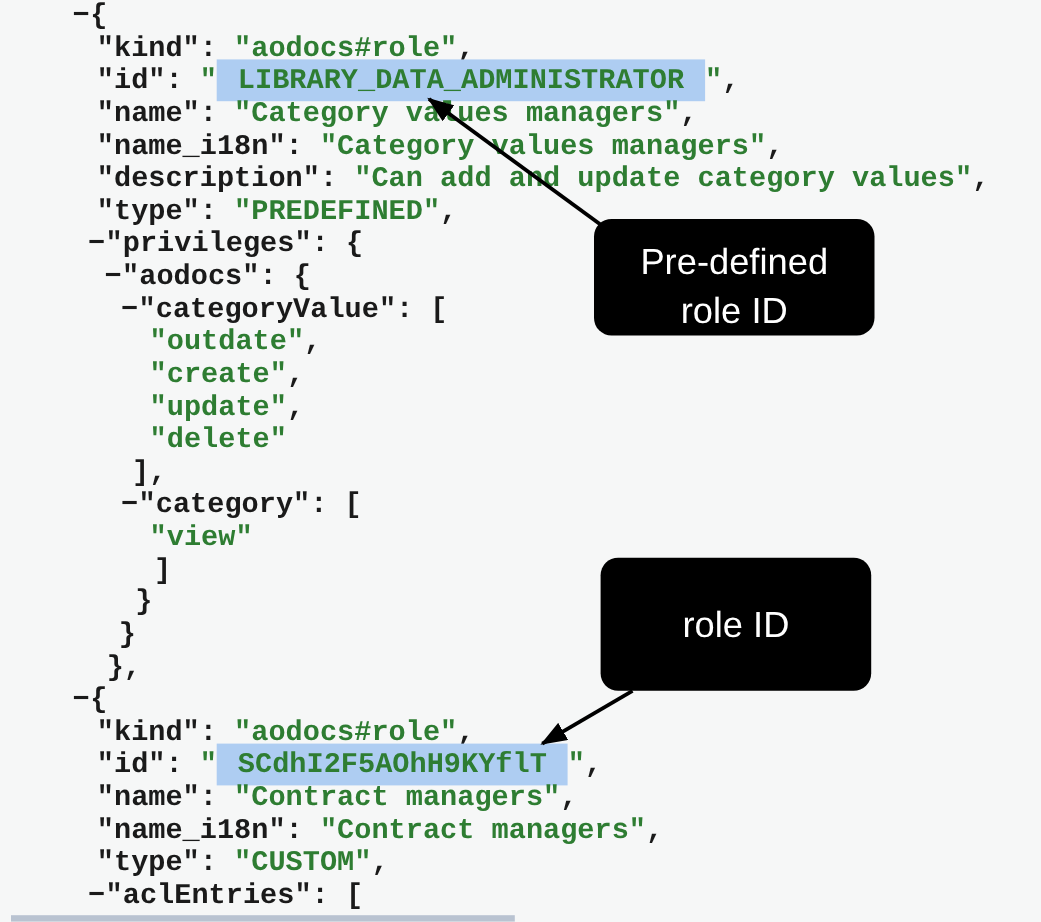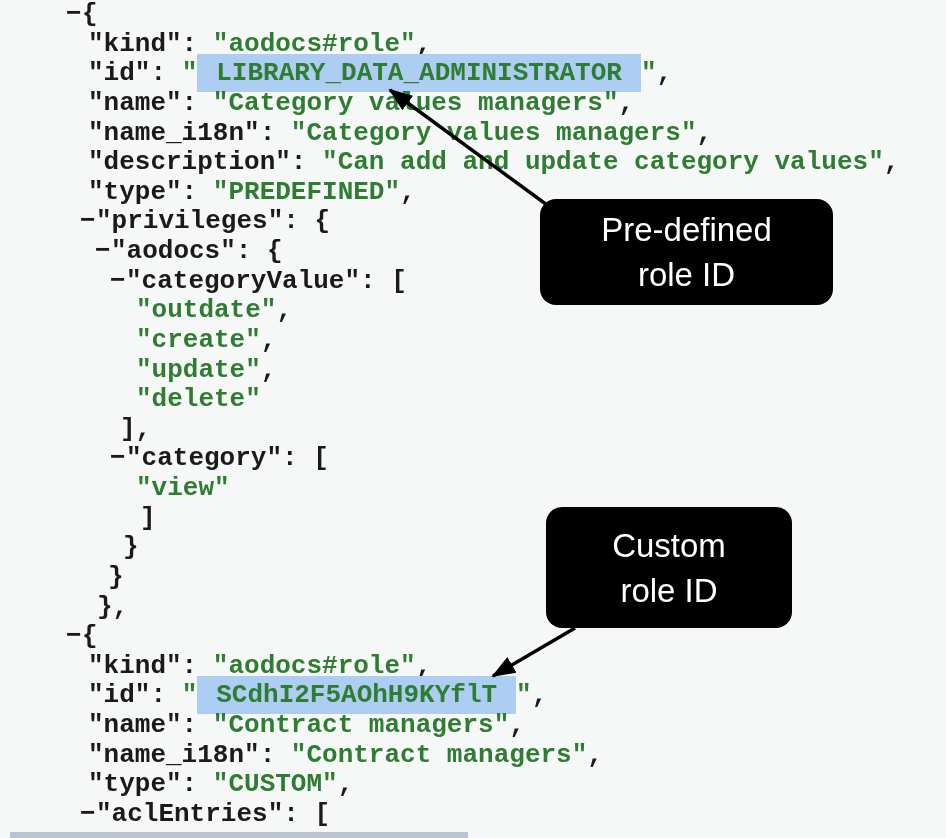--- a/index.html
+++ b/index.html
@@ -69,21 +69,21 @@
     display: flex;
     flex-direction: column;
     align-items: center;
     justify-content: center;
     font-family: "Liberation Sans", sans-serif;
     font-size: 33px;
     line-height: 45px;
     z-index: 6;
     text-align: center;
   }
-  #callout-0 { left: 540px; top: 199px; width: 293px; height: 106px; }
+  #callout-0 { left: 540px; top: 199px; width: 255px; height: 106px; justify-content: flex-end; }
   #callout-1 { left: 546px; top: 507px; width: 246px; height: 121px; }
 </style>
 </head>
 <body>
 
 <div class="stage">
 
   <div id="code">
       <div class="line" style="padding-left: 66px;"><span class="seg-m">−</span><span class="seg-p">{</span></div>
       <div class="line" style="padding-left: 88px;"><span class="seg-p">"kind": </span><span class="seg-g">"aodocs#role"</span><span class="seg-p">,</span></div>
@@ -126,17 +126,16 @@
     <line x1="558" y1="213" x2="390" y2="90" stroke="#000000" stroke-width="3.5" marker-end="url(#ah)"></line>
     <line x1="575" y1="628" x2="493" y2="676" stroke="#000000" stroke-width="3.5" marker-end="url(#ah)"></line>
   </svg>
 
   <div class="callout" id="callout-0">
     <div>Pre-defined</div>
     <div>role ID</div>
   </div>
 
   <div class="callout" id="callout-1">
-    <div>Custom</div>
     <div>role ID</div>
   </div>
 
 </div>
 
 </body></html>

